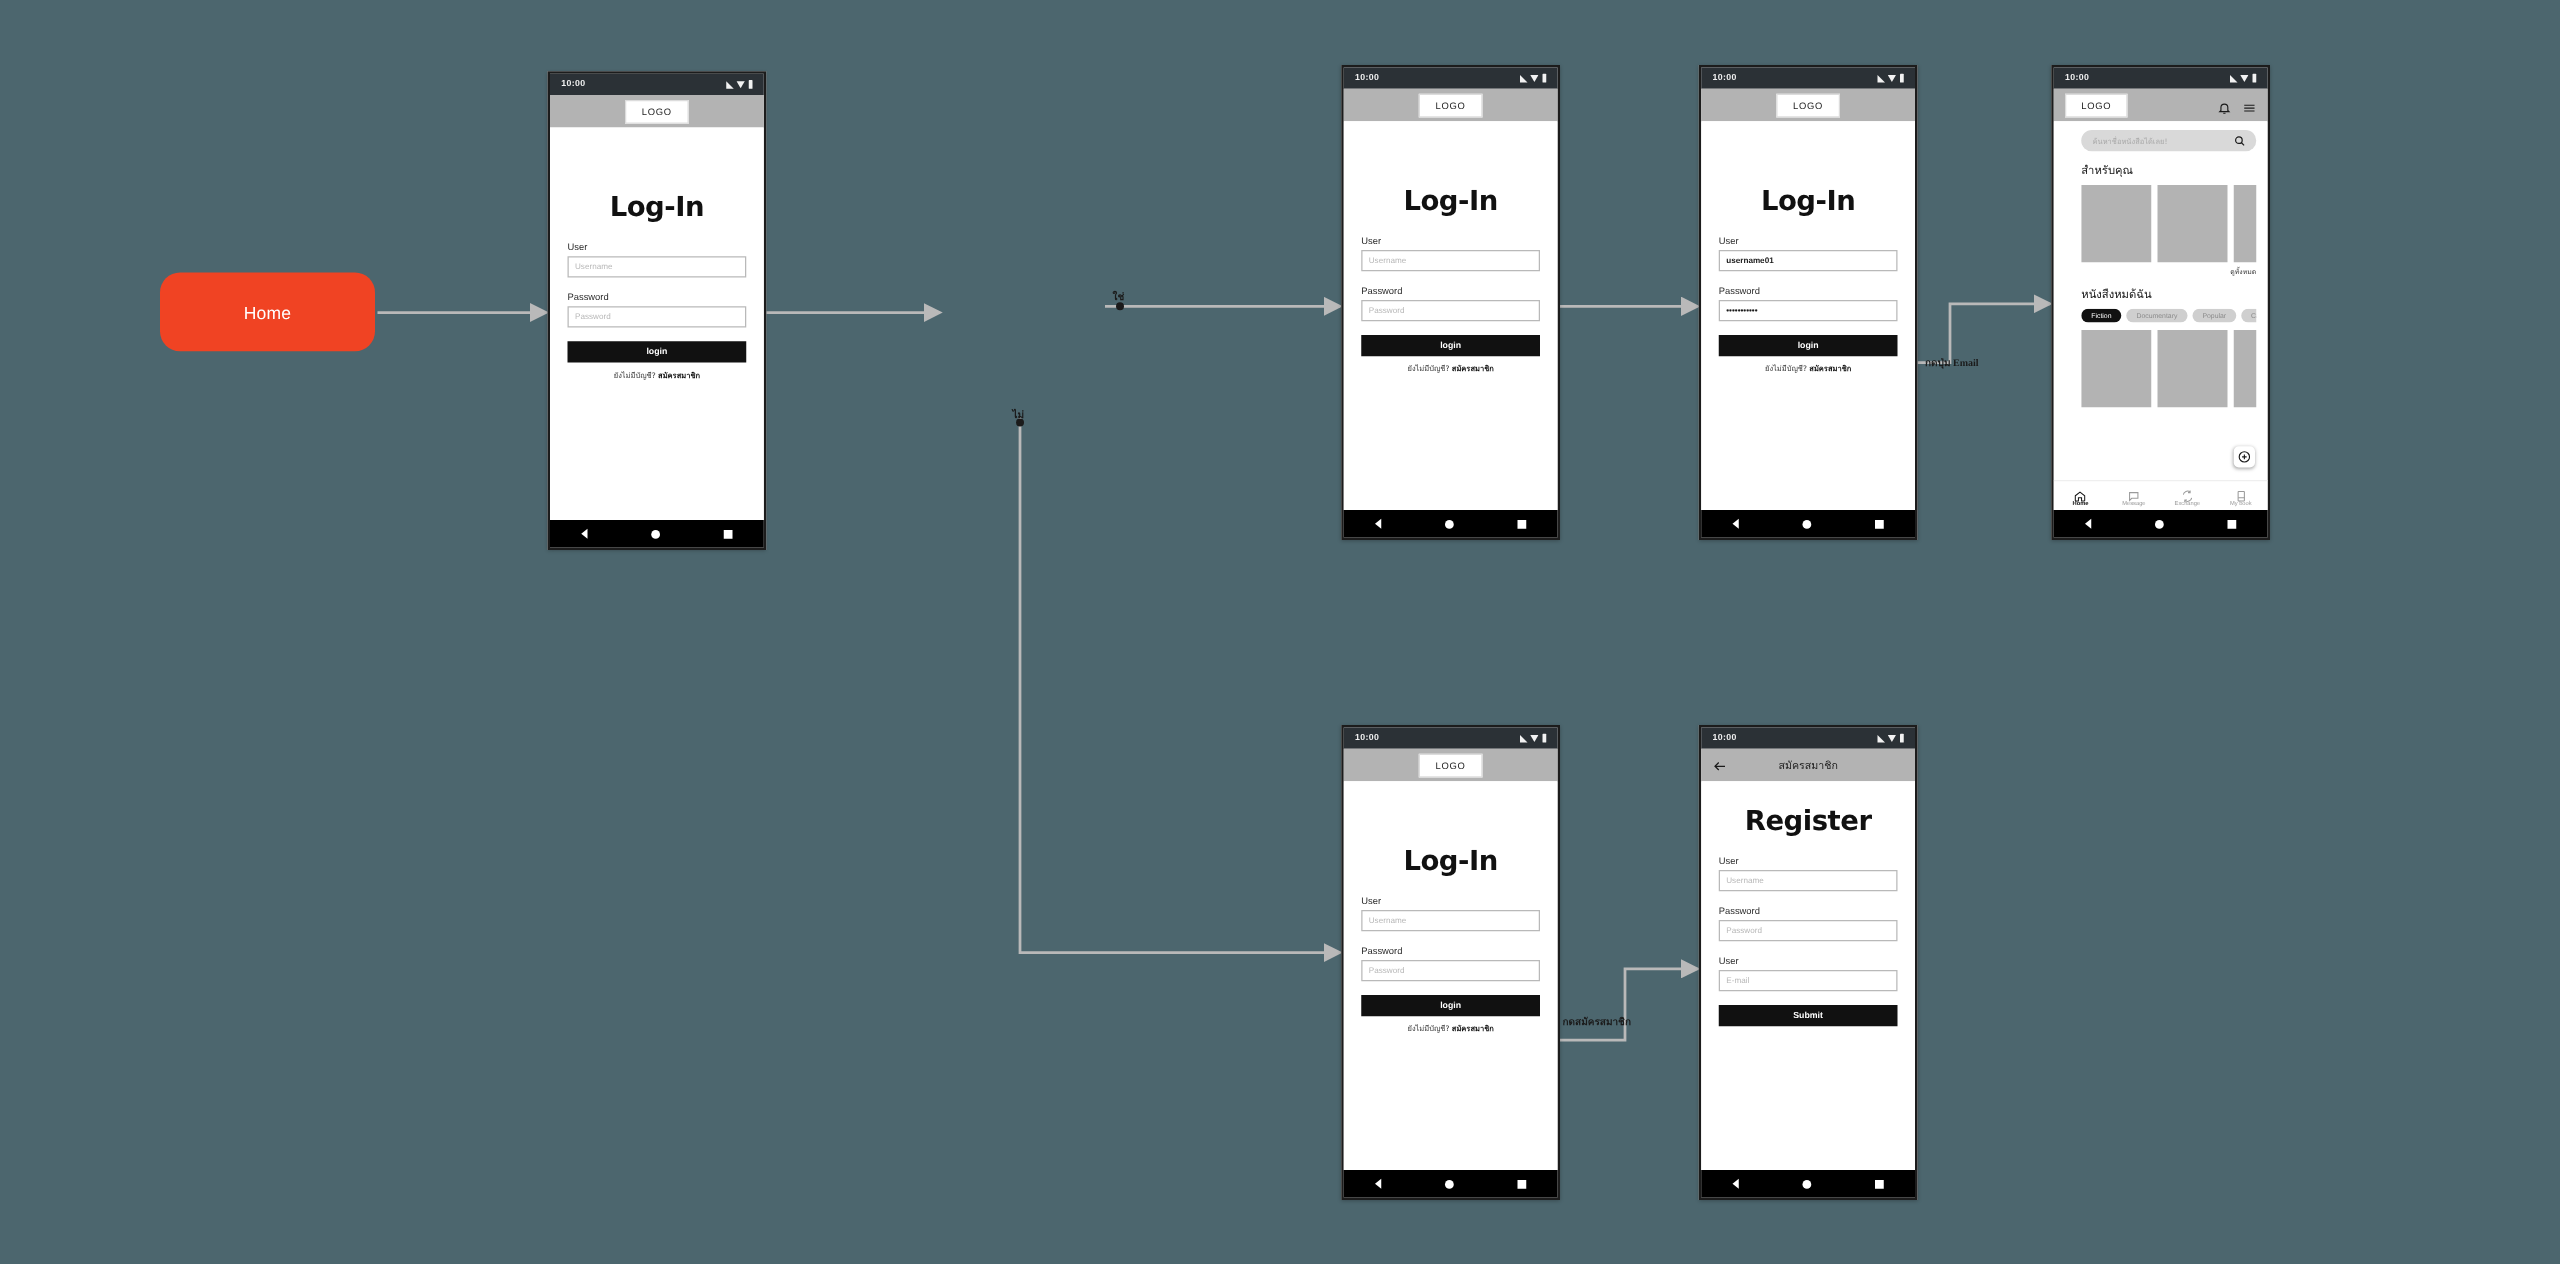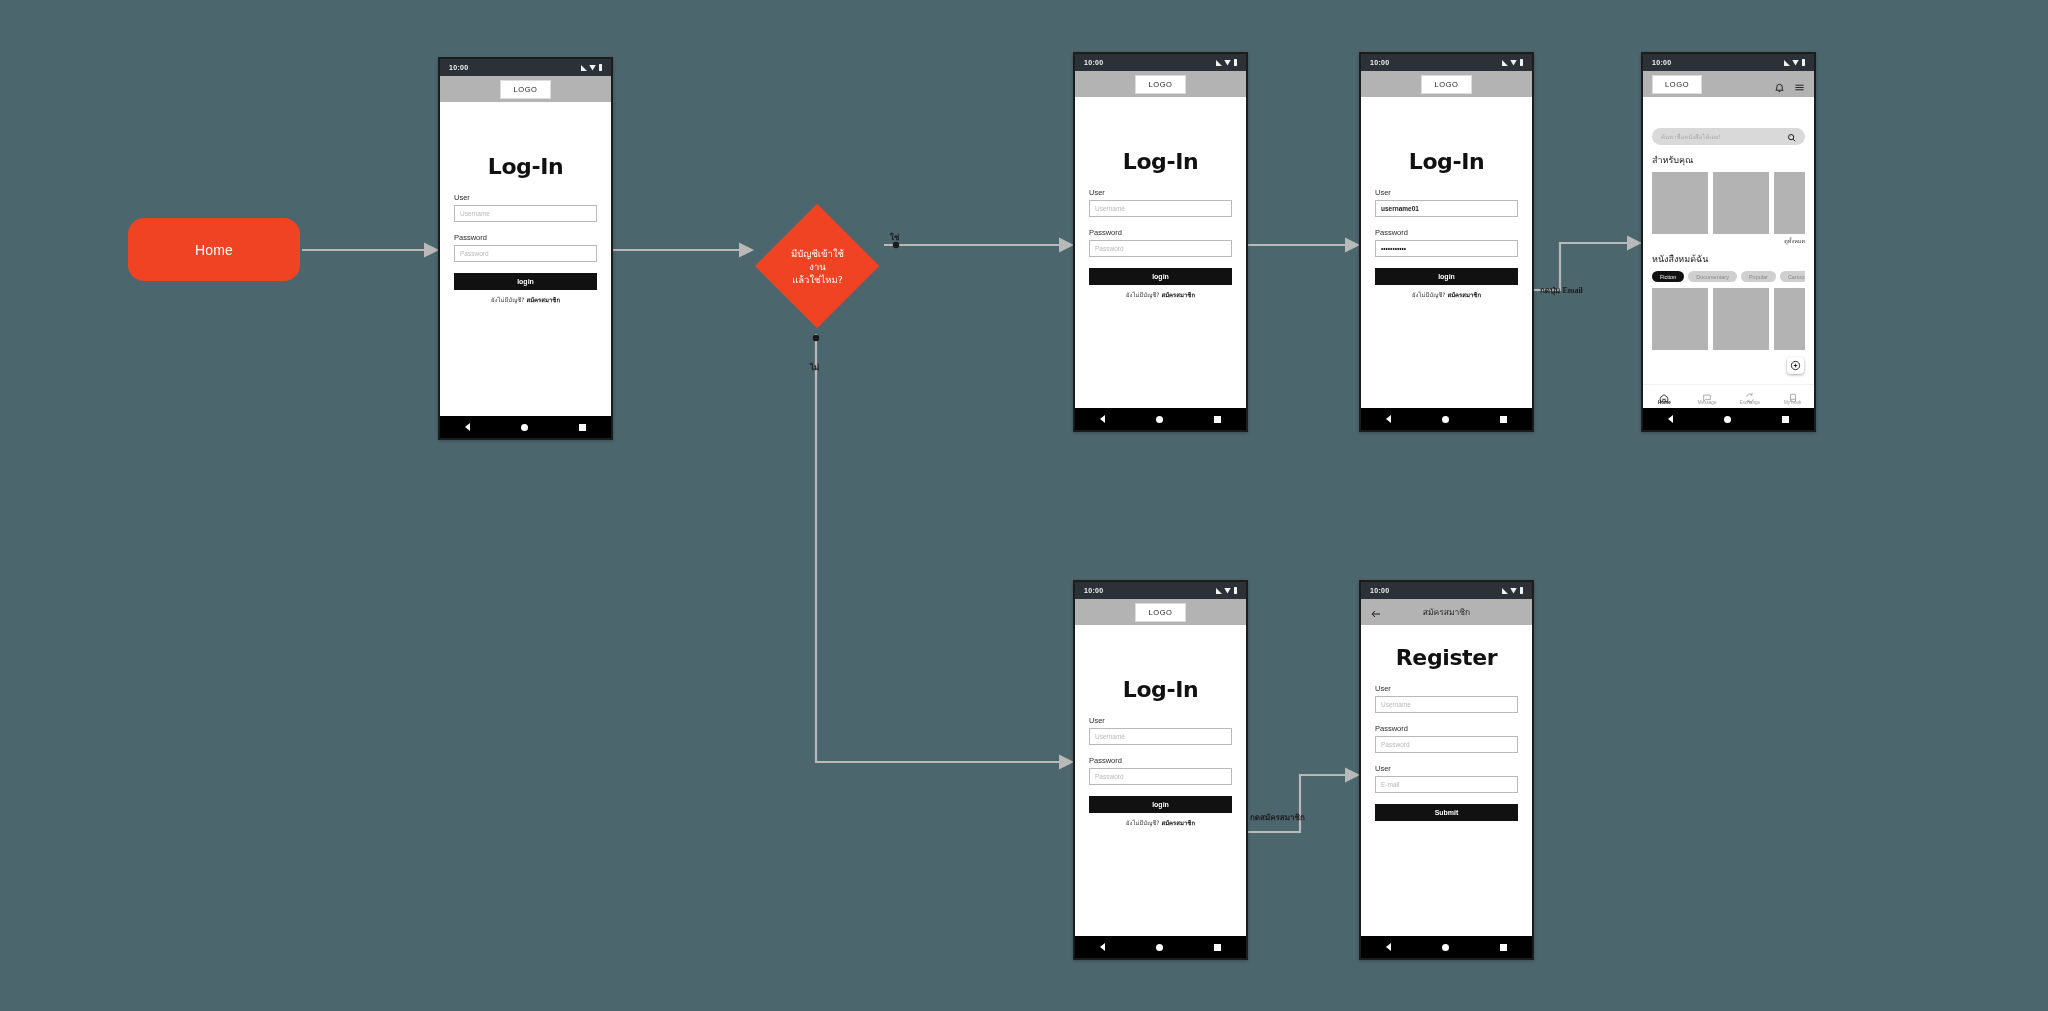--- a/index.html
+++ b/index.html
@@ -117,21 +117,21 @@
     display:flex;align-items:center;justify-content:center;
     font-size:7px;font-weight:bold;margin-top:4px;
   }
   .subline{
     text-align:center;font-size:6px;margin-top:5px;color:#333;
     font-family:"DejaVu Sans",sans-serif;
   }
   .subline b{color:#111;}
 
   
-  .home-body{padding:7px 9px 0 9px;box-sizing:border-box;margin-top:24px;}
+  .home-body{padding:7px 9px 0 22px;box-sizing:border-box;}
   .search{
     height:17px;background:#d9d9d9;border-radius:9px;
     display:flex;align-items:center;justify-content:space-between;
     padding:0 9px;box-sizing:border-box;margin-bottom:8px;
   }
   .search .ph{font-size:6px;color:#a9a9a9;font-family:"DejaVu Sans",sans-serif;}
   .sec-title{font-size:9px;color:#141414;margin:0 0 5px 0;font-family:"DejaVu Sans",sans-serif;}
   .cards{display:flex;gap:5px;overflow:hidden;}
   .card{width:56px;height:62px;background:#b3b3b3;flex:0 0 auto;}
   .seeall{text-align:right;font-size:5.5px;color:#333;margin:3px 0 7px 0;font-family:"DejaVu Sans",sans-serif;}
@@ -186,31 +186,23 @@
     </g>
 
     <circle cx="896" cy="245" r="3.2" fill="#1b1b1b"></circle>
     <circle cx="816" cy="338" r="3.2" fill="#1b1b1b"></circle>
   </svg>
 
   <div class="start-node">
     <span>Home</span>
   </div>
 
-  <div class="decision">
-    <div class="dia"></div>
-    <div class="dtext">
-      <span>มีบัญชีเข้าใช้</span>
-      <span>งาน</span>
-      <span>แล้วใช่ไหม?</span>
-    </div>
-  </div>
 
   <div class="edge-label" style="left:890px;top:231px;">ใช่</div>
-  <div class="edge-label" style="left:810px;top:325px;margin-top:36px;">ไม่</div>
+  <div class="edge-label" style="left:810px;top:325px;">ไม่</div>
   <div class="edge-label" style="left:1540px;top:284px;">กดปุ่ม Email</div>
   <div class="edge-label" style="left:1250px;top:795px;margin-top:16px;">กดสมัครสมาชิก</div>
 
   <div class="phone" style="left:438px;top:57px;width:175px;height:383px;">
     <div class="statusbar">
       <span class="clock">10:00</span>
       <span class="sysicons">
         <i class="sig"></i>
         <i class="wifi"></i>
         <i class="bat"></i>

